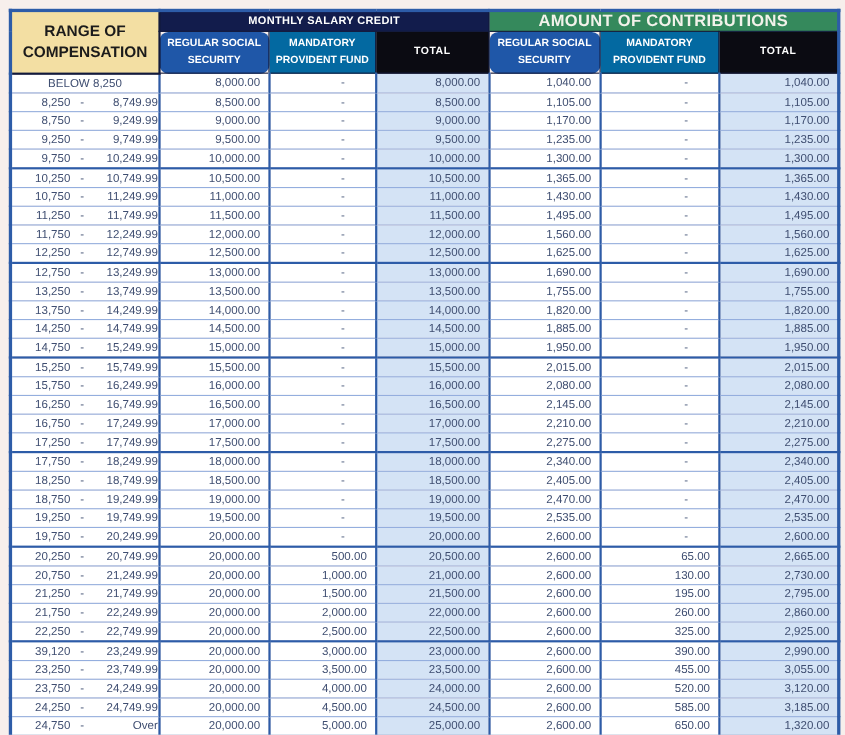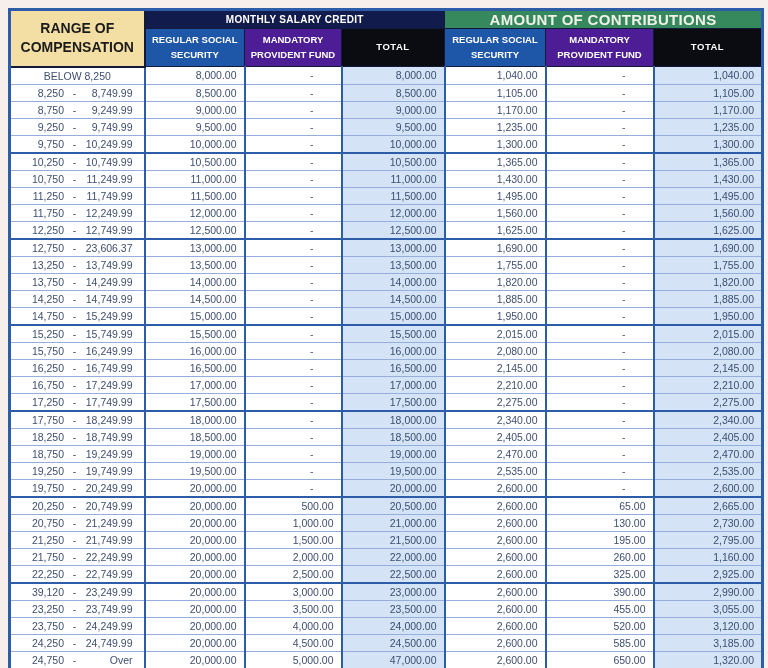--- a/index.html
+++ b/index.html
@@ -26,22 +26,22 @@
   .th-range {
     background: #f3dfa3;
     color: #1b1b1b;
     font-size: 14px;
     line-height: 1.35;
     border: 2px solid #121a3c;
   }
   .th-msc { background: #121c4c; color: #ffffff; font-size: 10px; height: 17px; letter-spacing: .3px; }
   .th-aoc { background: #35895c; color: #f2f2ea; font-size: 15px; height: 17px; letter-spacing: .3px; }
   .h2 th { height: 37px; font-size: 9.5px; line-height: 1.5; }
-  .th-rss { background: #1f57a8; color: #ffffff; }
-  .th-mpf { background: #4c1d95; color: #ffffff; }
+  .th-rss { background: #1f57a8; color: #ffffff; border-radius: 8px; }
+  .th-mpf { background: #0369a1; color: #ffffff; }
   .th-total { background: #0b0b12; color: #ffffff; font-size: 10px; letter-spacing: .5px; margin-left: 12px; }
   
   tbody td {
     height: 16px;
     font-size: 10.5px;
     color: #3f4e71;
     background: #ffffff;
     border-left: 2px solid #2d5ca8;
     border-right: 2px solid #2d5ca8;
     border-top: 1px solid #94aede;
@@ -49,21 +49,21 @@
     white-space: nowrap;
     overflow: hidden;
   }
   tbody tr.group-end td { border-bottom: 2px solid #2d5ca8; }
   td.c-num { text-align: right; padding-right: 7px; }
   td.c-num.dash { padding-right: 27px; color: #4a5a7c; }
   td.c-total { background: #d4e3f5; }
   td.c-range .range-wrap { display: flex; align-items: center; width: 100%; }
   td.c-range .range-low  { flex: 0 0 40%; text-align: right; }
   td.c-range .range-dash { flex: 0 0 16%; text-align: center; }
-  td.c-range .range-high { flex: 1 1 auto; text-align: right; padding-right: 11px; }
+  td.c-range .range-high { flex: 1 1 auto; text-align: right; padding-right: 0; }
   td.c-range.single { text-align: center; }
 </style>
 </head>
 <body>
 
 <div class="sheet">
   <table>
     <colgroup>
       <col style="width:135px">
         <col style="width:100px">
@@ -231,21 +231,21 @@
           <td class="c-num c-total">12,500.00</td>
           <td class="c-num">1,625.00</td>
           <td class="c-num dash">-</td>
           <td class="c-num c-total">1,625.00</td>
         </tr>
         <tr>
           <td class="c-range">
             <span class="range-wrap">
               <span class="range-low">12,750</span>
               <span class="range-dash">-</span>
-              <span class="range-high">23,606.37</span>
+              <span class="range-high">13,249.99</span>
             </span>
           </td>
           <td class="c-num">13,000.00</td>
           <td class="c-num dash">-</td>
           <td class="c-num c-total">13,000.00</td>
           <td class="c-num">1,690.00</td>
           <td class="c-num dash">-</td>
           <td class="c-num c-total">1,690.00</td>
         </tr>
         <tr>
@@ -509,21 +509,21 @@
               <span class="range-low">21,750</span>
               <span class="range-dash">-</span>
               <span class="range-high">22,249.99</span>
             </span>
           </td>
           <td class="c-num">20,000.00</td>
           <td class="c-num">2,000.00</td>
           <td class="c-num c-total">22,000.00</td>
           <td class="c-num">2,600.00</td>
           <td class="c-num">260.00</td>
-          <td class="c-num c-total">1,160.00</td>
+          <td class="c-num c-total">2,860.00</td>
         </tr>
         <tr class="group-end">
           <td class="c-range">
             <span class="range-wrap">
               <span class="range-low">22,250</span>
               <span class="range-dash">-</span>
               <span class="range-high">22,749.99</span>
             </span>
           </td>
           <td class="c-num">20,000.00</td>
@@ -596,20 +596,20 @@
         <tr class="group-end">
           <td class="c-range">
             <span class="range-wrap">
               <span class="range-low">24,750</span>
               <span class="range-dash">-</span>
               <span class="range-high">Over</span>
             </span>
           </td>
           <td class="c-num">20,000.00</td>
           <td class="c-num">5,000.00</td>
-          <td class="c-num c-total">47,000.00</td>
+          <td class="c-num c-total">25,000.00</td>
           <td class="c-num">2,600.00</td>
           <td class="c-num">650.00</td>
           <td class="c-num c-total">1,320.00</td>
         </tr>
       </tbody>
   </table>
 </div>
 
 </body></html>

